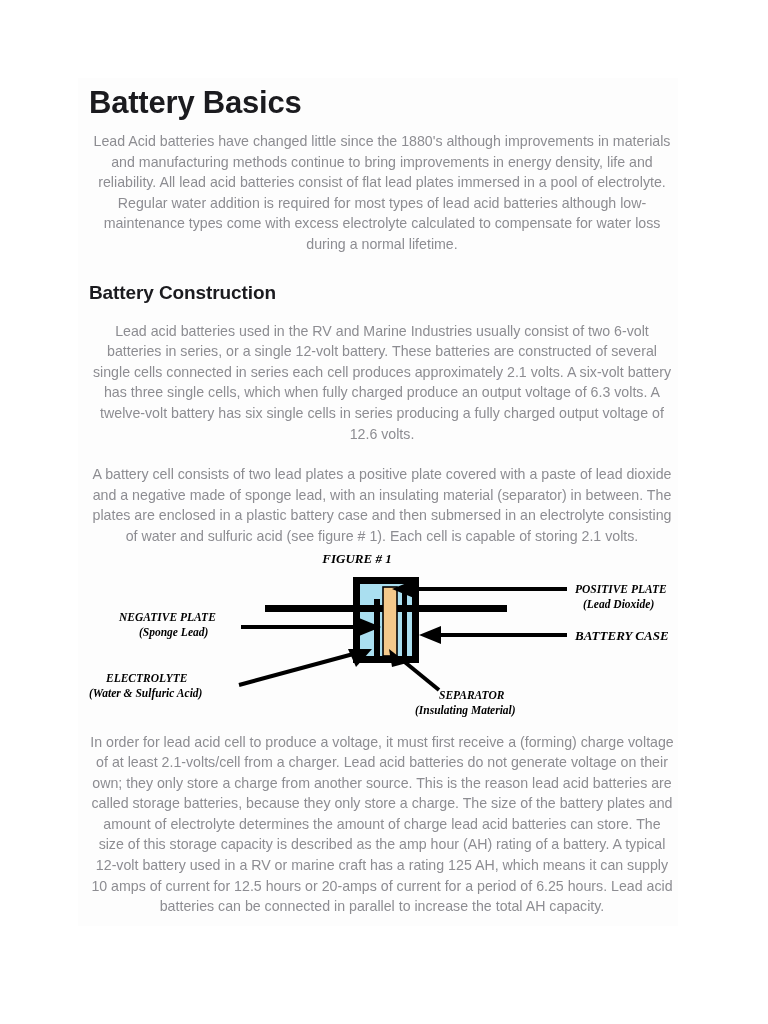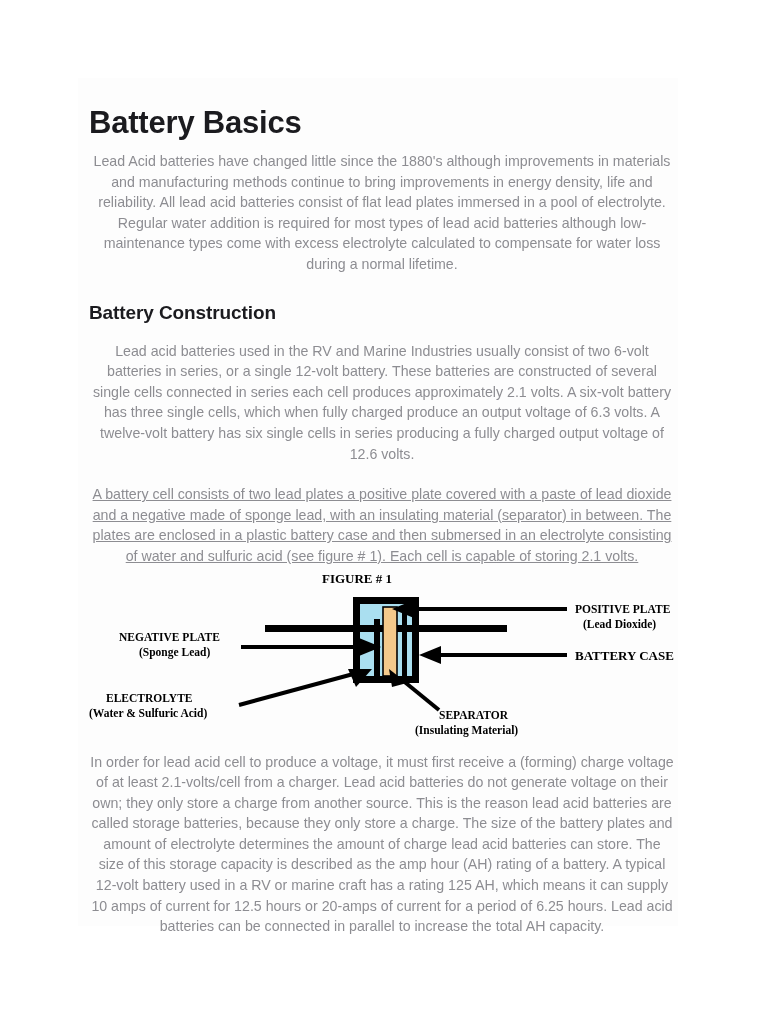--- a/index.html
+++ b/index.html
@@ -23,21 +23,21 @@
     top: 78px;
     width: 600px;
     height: 848px;
     background: #fdfdfd;
     box-sizing: border-box;
   }
 
   #doc-body {
     position: absolute;
     left: 89px;
-    top: 104px;
+    top: 84px;
     width: 586px;
   }
 
   h1.doc-title {
     font-family: "Liberation Sans", sans-serif;
     font-size: 31px;
     line-height: 38px;
     font-weight: bold;
     color: #1b1b1f;
     margin: 0 0 9px 0;
@@ -63,29 +63,29 @@
     font-family: "Liberation Sans", sans-serif;
     font-size: 14.2px;
     line-height: 20.6px;
     color: #8d8d92;
     margin: 0 0 20px 0;
     text-align: center;
   }
 
   p.body-text.tight {
     margin-bottom: 1px;
-    text-decoration: underline;
   }
 
   
   #figure-block {
     position: relative;
     width: 586px;
     height: 175px;
     margin: 2px 0 8px 0;
+    font-style: italic;
   }
   #figure-svg {
     display: block;
   }
   .fig-label {
     font-family: "Liberation Serif", serif;
     font-weight: bold;
     fill: #000000;
   }
 </style>

